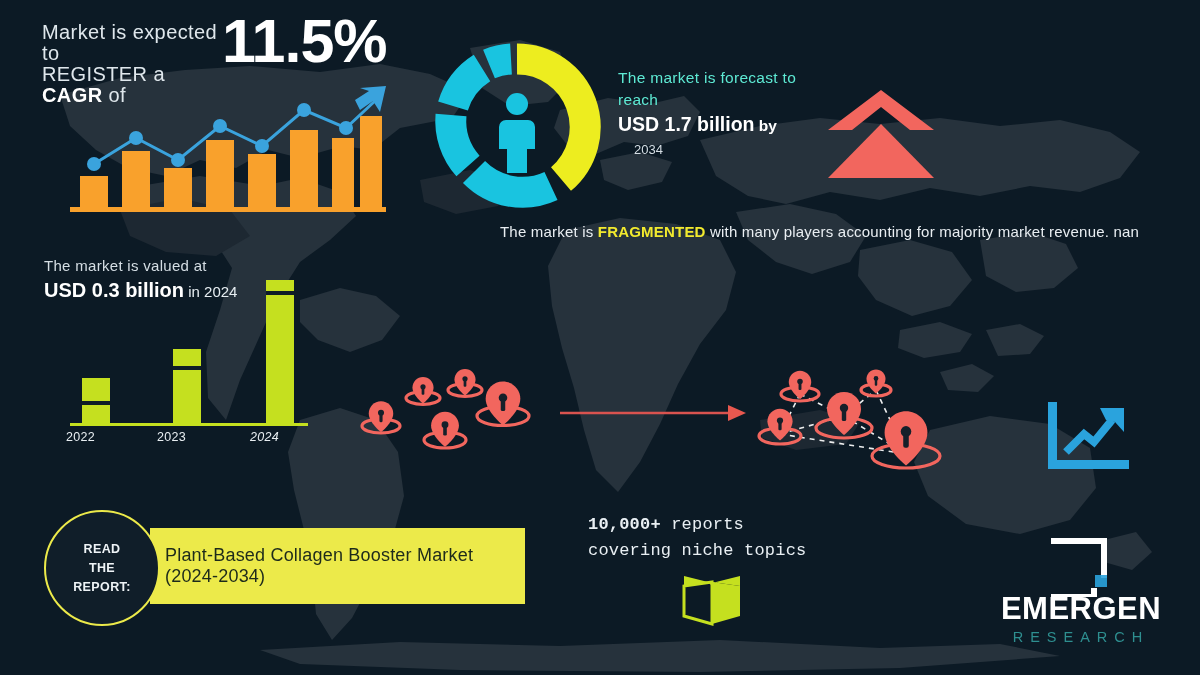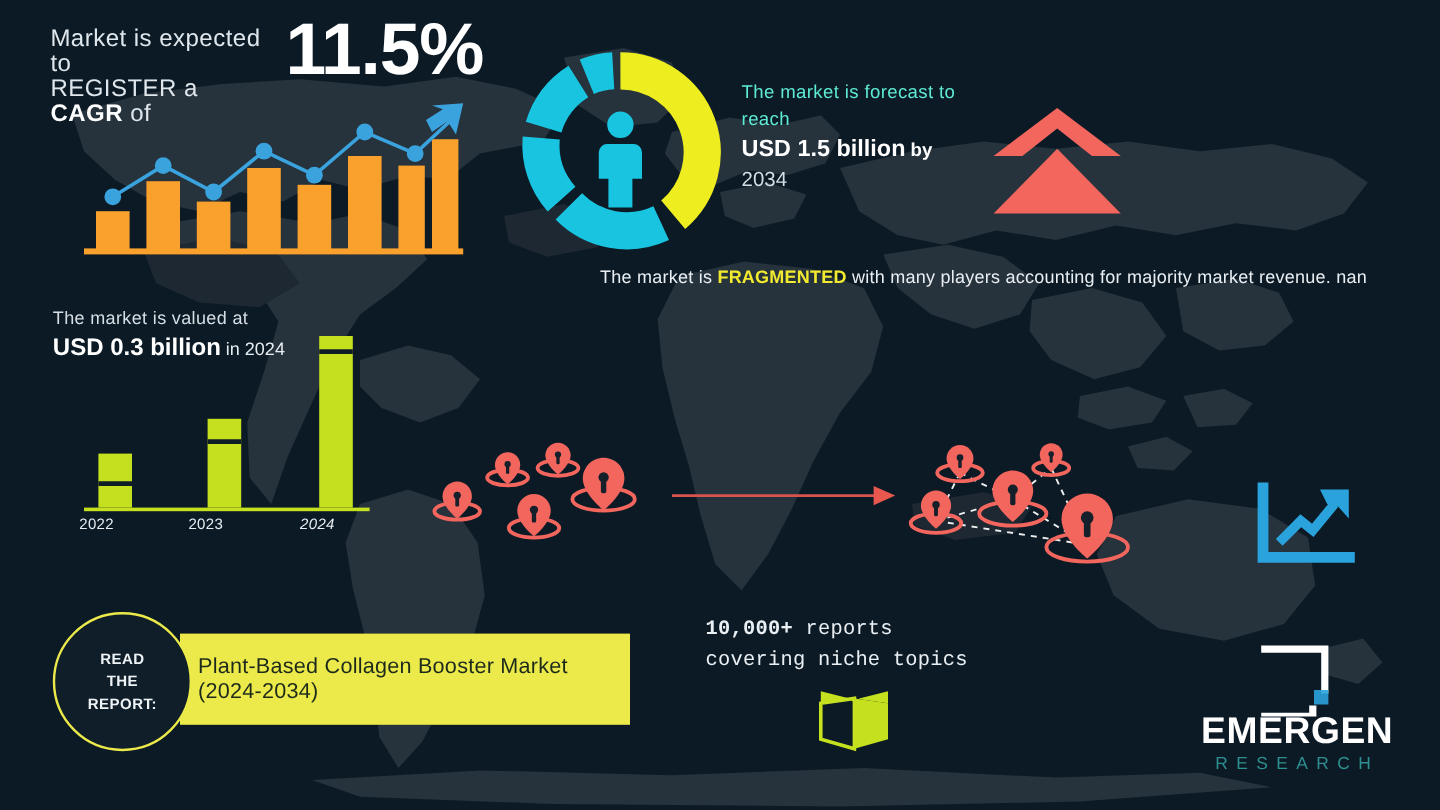--- a/index.html
+++ b/index.html
@@ -20,37 +20,37 @@
   .abs{position:absolute;}
 
   
   #cagr-block{left:42px;top:16px;width:350px;}
   #cagr-lead{
     color:#dfe7ec;font-size:20px;line-height:21px;letter-spacing:.4px;
     width:180px;padding-top:6px;
   }
   #cagr-lead .b{font-weight:bold;color:#ffffff;}
   #cagr-value{
-    position:absolute;left:196px;top:-5px;
+    position:absolute;left:180px;top:-5px;
     color:#ffffff;font-size:61px;font-weight:bold;letter-spacing:-1px;
     line-height:1;
   }
 
   
   #growth-chart{left:60px;top:78px;width:330px;height:140px;}
 
   
   #donut-wrap{left:432px;top:42px;width:170px;height:170px;}
 
   
   #forecast-block{left:618px;top:67px;width:215px;}
   .fc-line{color:#5eead4;font-size:15.5px;line-height:22px;letter-spacing:.3px;}
   .fc-big{color:#ffffff;font-size:19.5px;font-weight:bold;line-height:26px;}
   .fc-big .thin{font-size:15.5px;font-weight:bold;}
-  .fc-year{color:#d5dee4;font-size:17px;line-height:21px;}
+  .fc-year{color:#d5dee4;font-size:13px;line-height:21px;margin-left:16px;}
 
   
   #chev-arrows{left:826px;top:88px;width:110px;height:92px;}
 
   
   #frag-block{left:500px;top:220px;width:640px;}
   #frag-block .t{color:#e9eef2;font-size:15px;line-height:24px;letter-spacing:.2px;}
   #frag-block .hl{color:#f2ea2e;font-weight:bold;}
 
   
@@ -194,21 +194,21 @@
     <g fill="#19c4e0">
       <circle cx="85" cy="62" r="11"></circle>
       <path d="M74 78 h22 a7 7 0 0 1 7 7 v22 h-8 v24 h-20 v-24 h-8 v-22 a7 7 0 0 1 7 -7 Z"></path>
     </g>
   </svg>
 
   <div id="forecast-block" class="abs">
     <div class="fc-line">The market is forecast to</div>
     <div class="fc-line">reach</div>
     <div class="fc-big">
-      <span>USD 1.5 billion</span><span class="thin"> by</span>
+      <span>USD 1.7 billion</span><span class="thin"> by</span>
     </div>
     <div class="fc-year">2034</div>
   </div>
 
   <svg id="chev-arrows" class="abs" viewBox="0 0 110 92">
     <polygon points="55,2 108,42 84,42 55,19 26,42 2,42" fill="#f2665e"></polygon>
     <polygon points="55,36 108,90 2,90" fill="#f2665e"></polygon>
   </svg>
 
   <div id="frag-block" class="abs">

